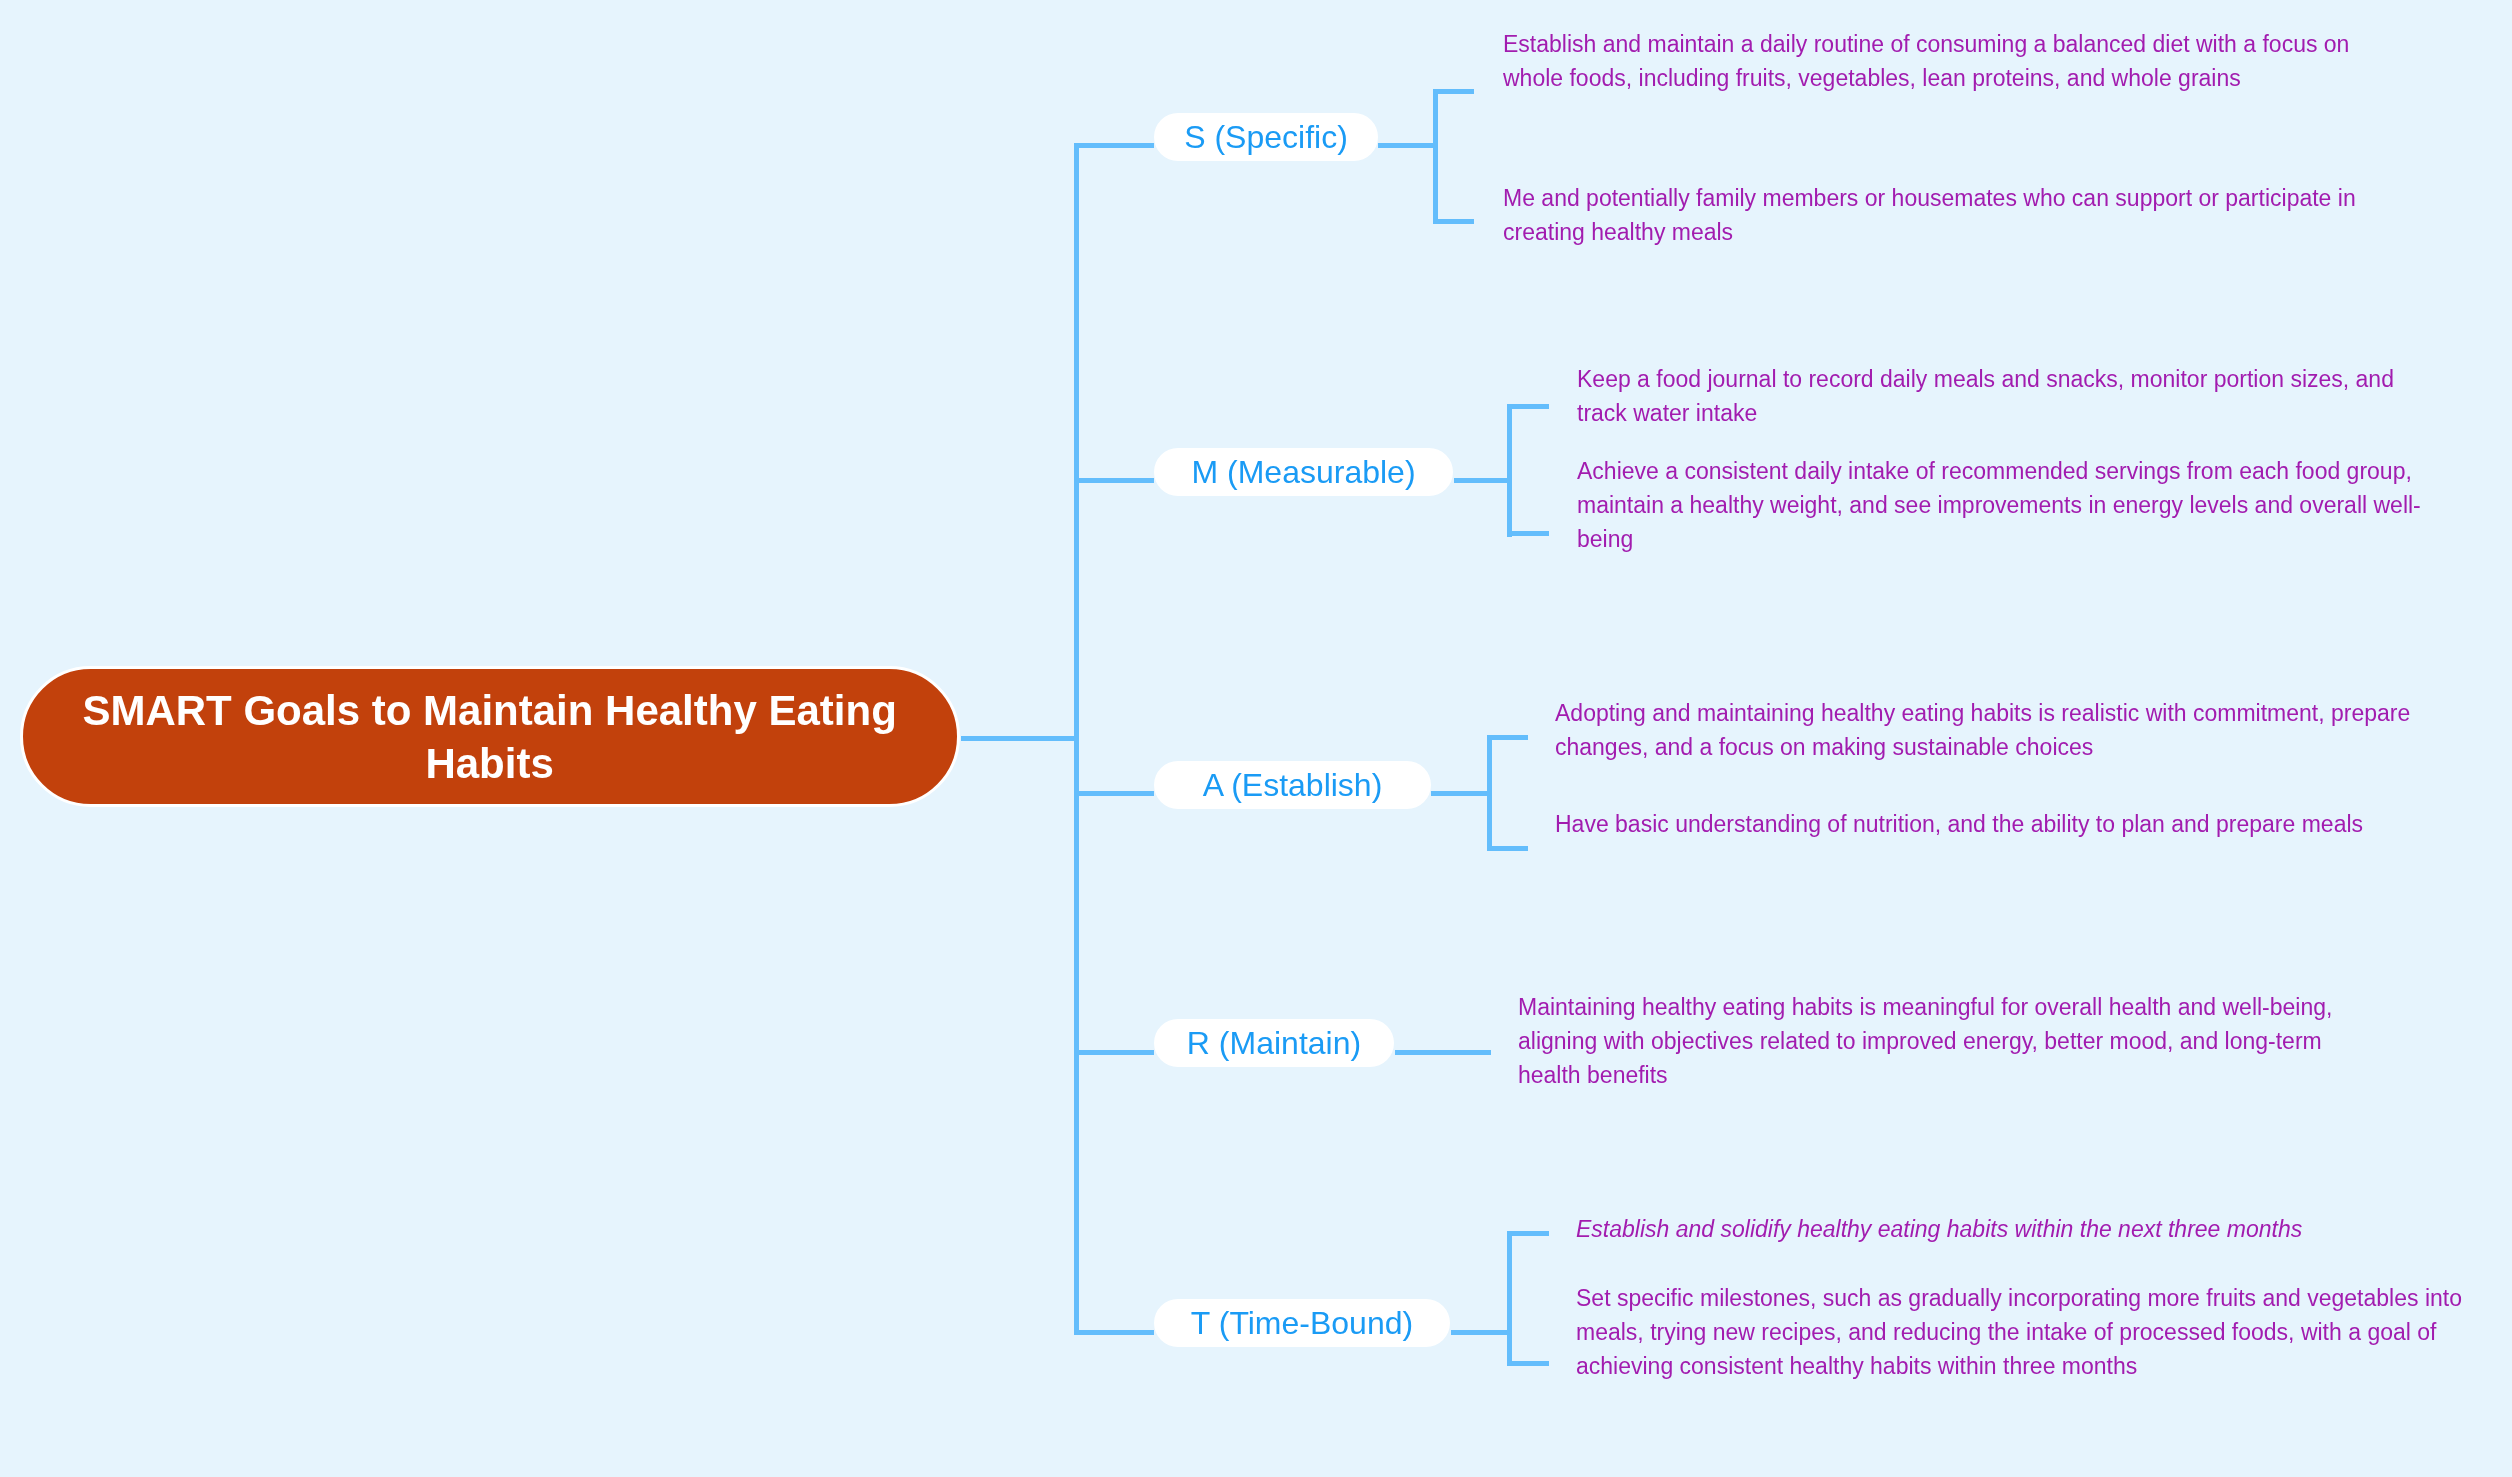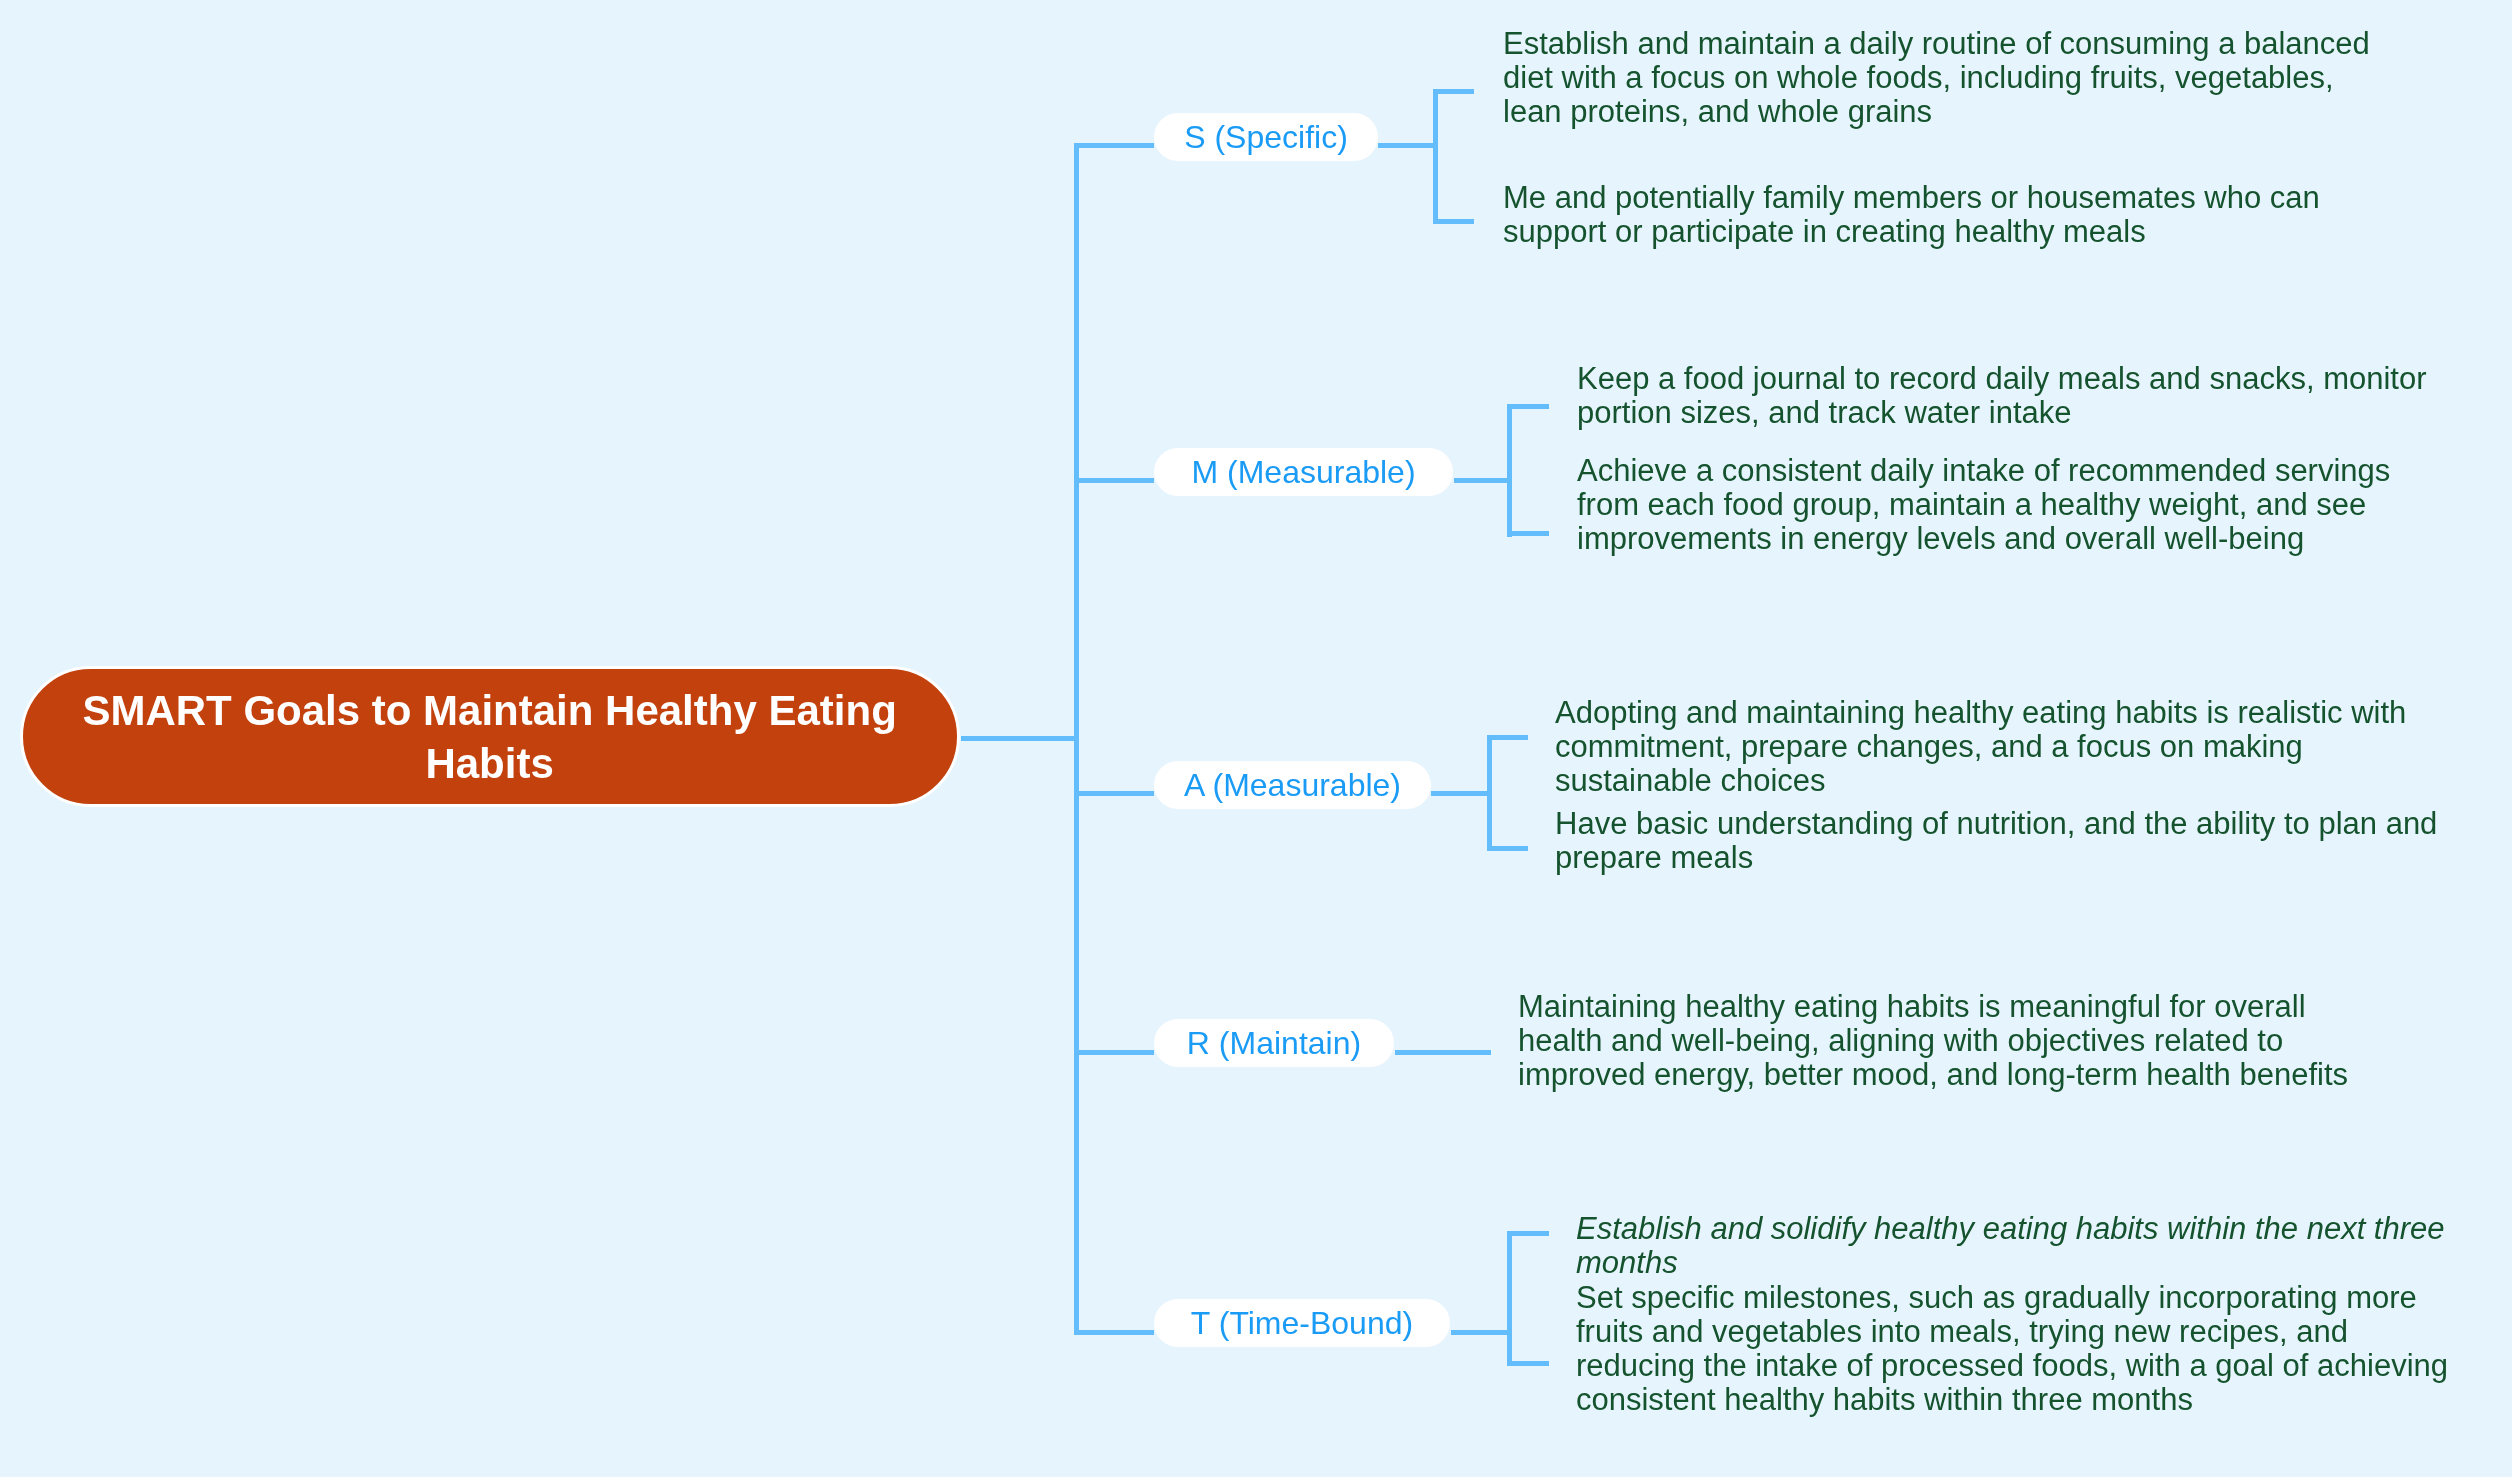--- a/index.html
+++ b/index.html
@@ -6,21 +6,21 @@
   body { width:2512px; height:1478px; background:#e6f4fd; position:relative; overflow:hidden;
          font-family:"Liberation Sans","DejaVu Sans",sans-serif; }
   .line { position:absolute; background:#63bdfc; }
   .root { position:absolute; left:19.6px; top:666px; width:940px; height:141px;
           background:#c2410c; border:3.6px solid #ffffff; border-radius:71px; box-sizing:border-box;
           display:flex; align-items:center; justify-content:center; text-align:center;
           color:#ffffff; font-weight:bold; font-size:42px; line-height:53px; padding:0 36px; }
   .node { position:absolute; left:1154px; height:48px; background:#ffffff; border-radius:33px;
           display:flex; align-items:center; justify-content:center; color:#1a9bf5;
           font-size:32px; box-sizing:border-box; padding:0 27px; white-space:nowrap; }
-  .leaf { position:absolute; color:#14532d; font-size:31px; line-height:34px; }
+  .leaf { position:absolute; color:#a21caf; font-size:23px; line-height:34px; }
 </style>
 </head>
 <body>
 
 <div class="line" style="left:961px; top:736px; width:118px; height:5.3px;"></div>
 <div class="line" style="left:1074px; top:143px; width:5.3px; height:1192px;"></div>
 <div class="line" style="left:1074px; top:143px; width:80px; height:5.3px;"></div>
 <div class="line" style="left:1074px; top:478px; width:80px; height:5.3px;"></div>
 <div class="line" style="left:1074px; top:791px; width:80px; height:5.3px;"></div>
 <div class="line" style="left:1074px; top:1050px; width:80px; height:5.3px;"></div>
@@ -52,21 +52,21 @@
   <span>SMART Goals to Maintain Healthy Eating Habits</span>
 </div>
 
 <div class="node" style="top:113px; width:224px;">
   <span>S (Specific)</span>
 </div>
 <div class="node" style="top:448px; width:299px;">
   <span>M (Measurable)</span>
 </div>
 <div class="node" style="top:761px; width:277px;">
-  <span>A (Measurable)</span>
+  <span>A (Establish)</span>
 </div>
 <div class="node" style="top:1019px; width:240px;">
   <span>R (Maintain)</span>
 </div>
 <div class="node" style="top:1299px; width:296px;">
   <span>T (Time-Bound)</span>
 </div>
 
 <div class="leaf" style="left:1503px; top:27px; width:890px;">Establish and maintain a daily routine of consuming a balanced diet with a focus on whole foods, including fruits, vegetables, lean proteins, and whole grains</div>
 <div class="leaf" style="left:1503px; top:181px; width:872px;">Me and potentially family members or housemates who can support or participate in creating healthy meals</div>

